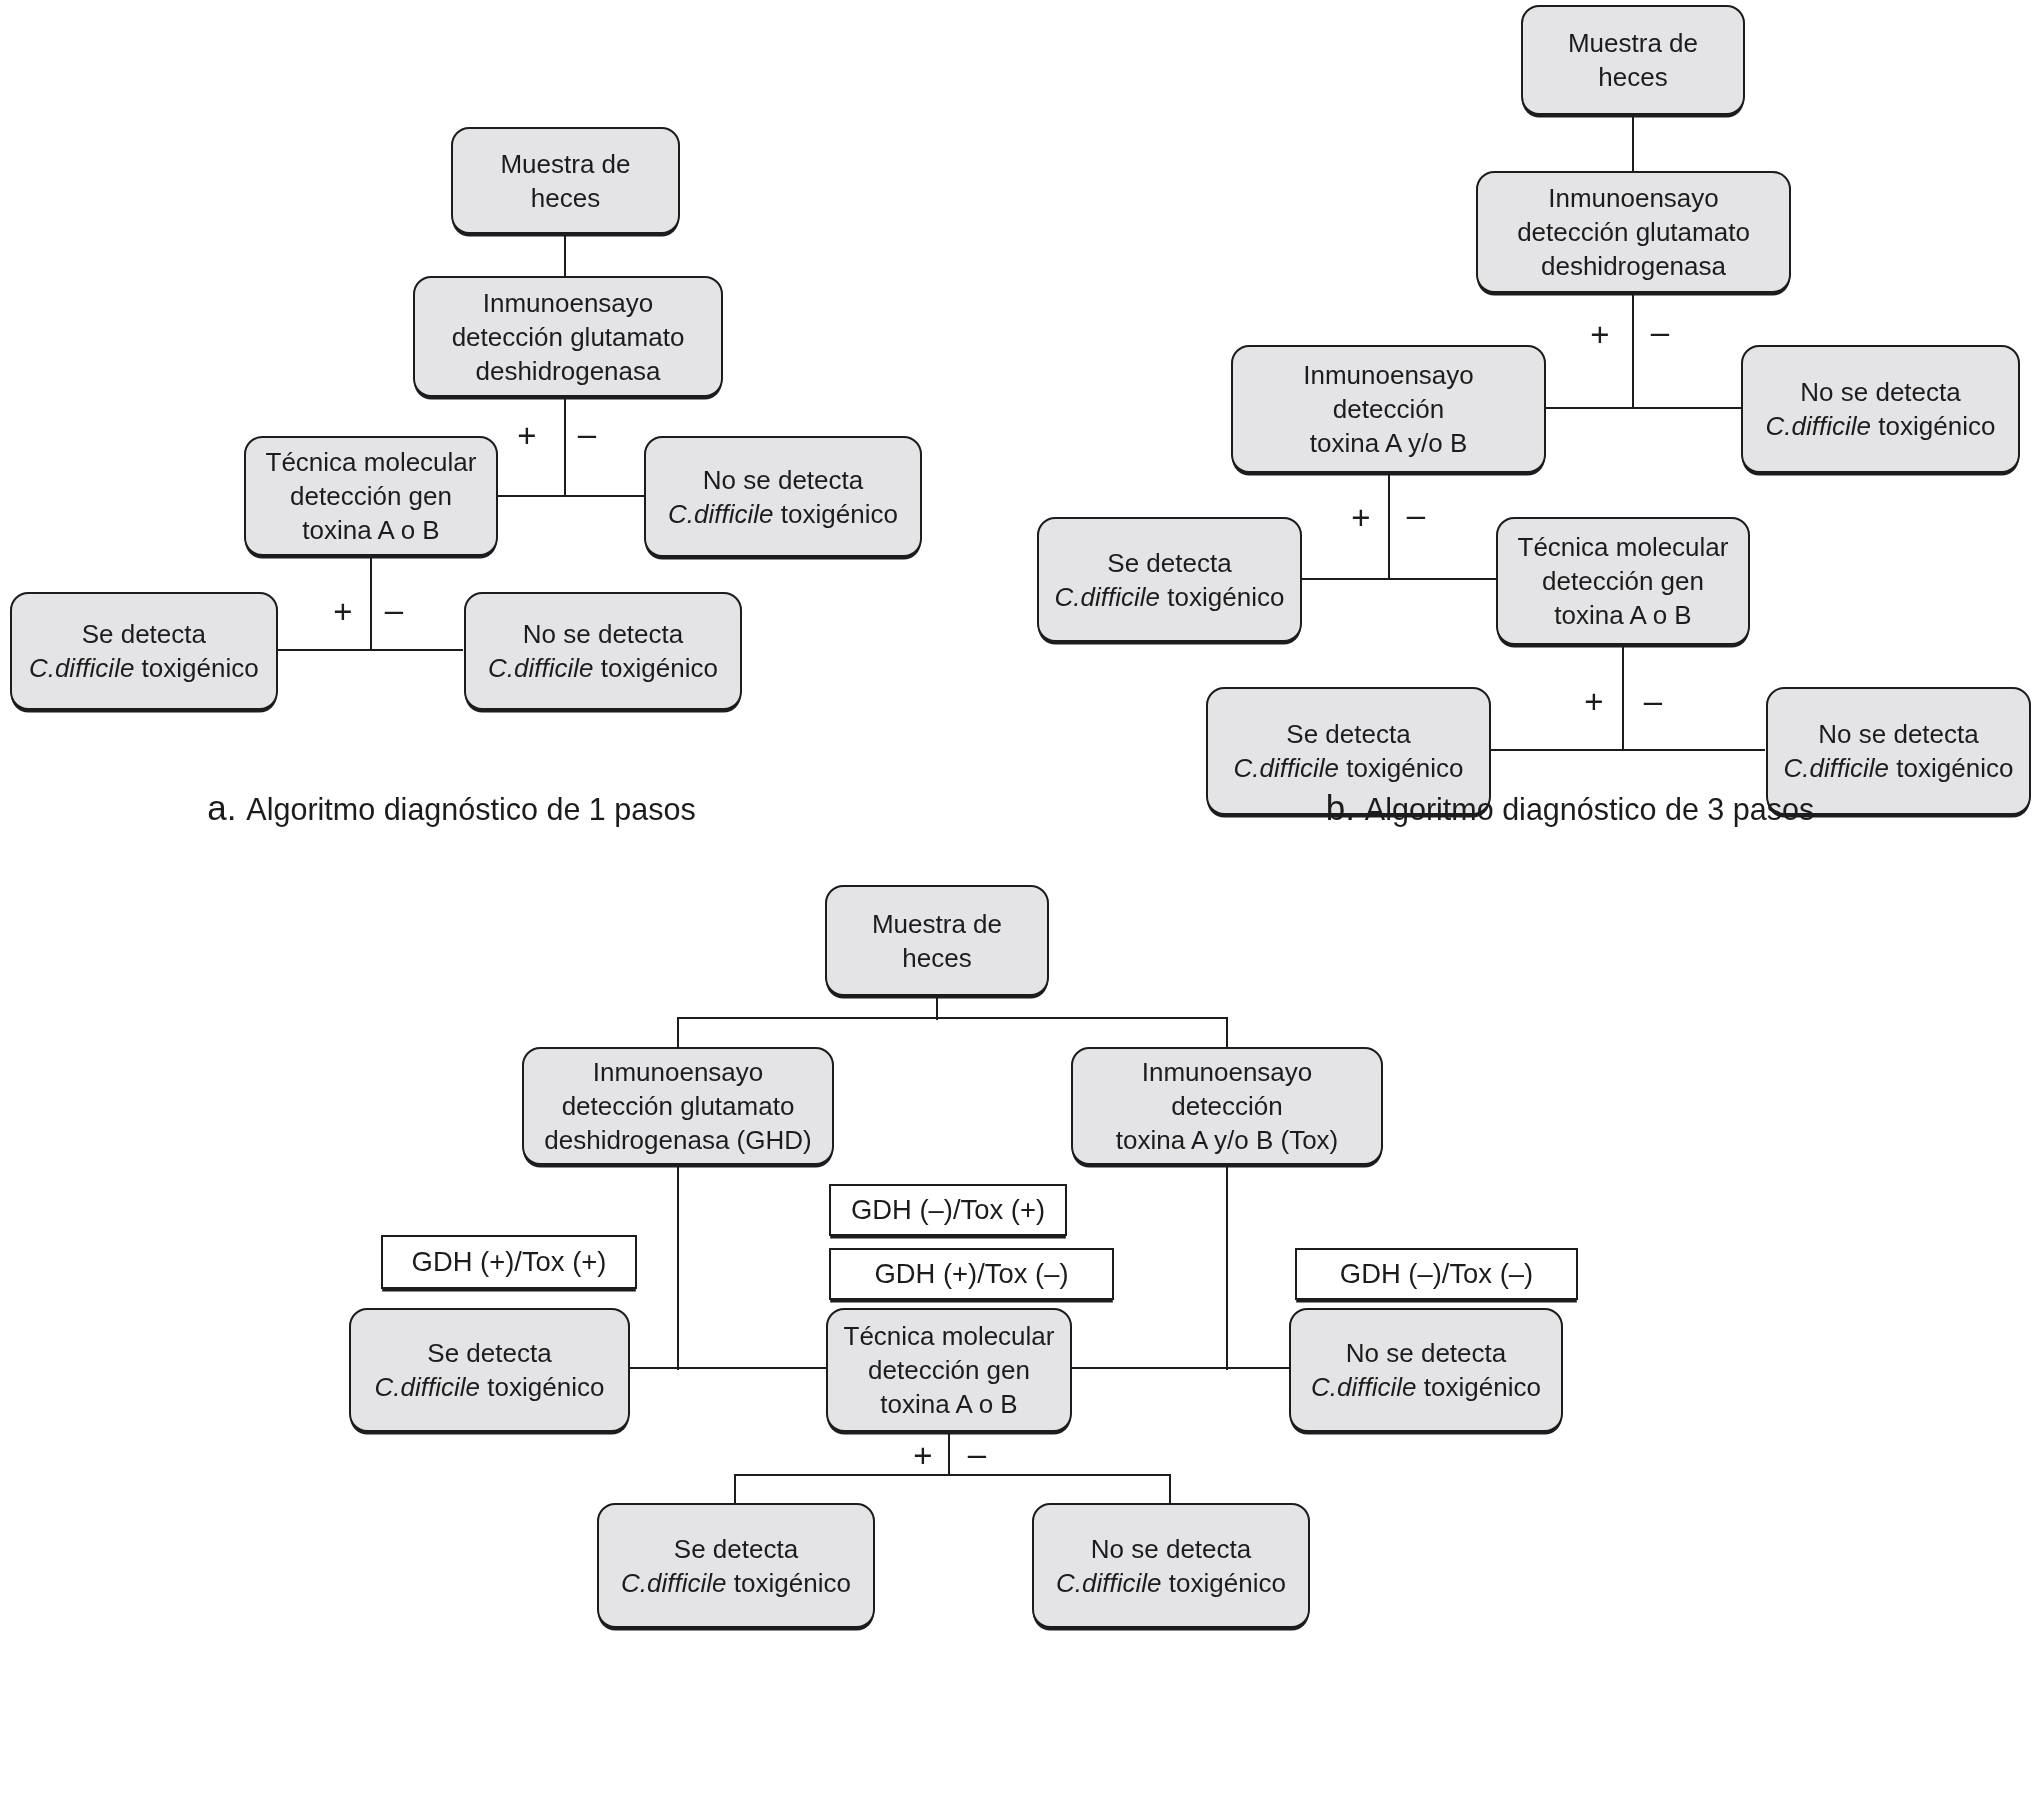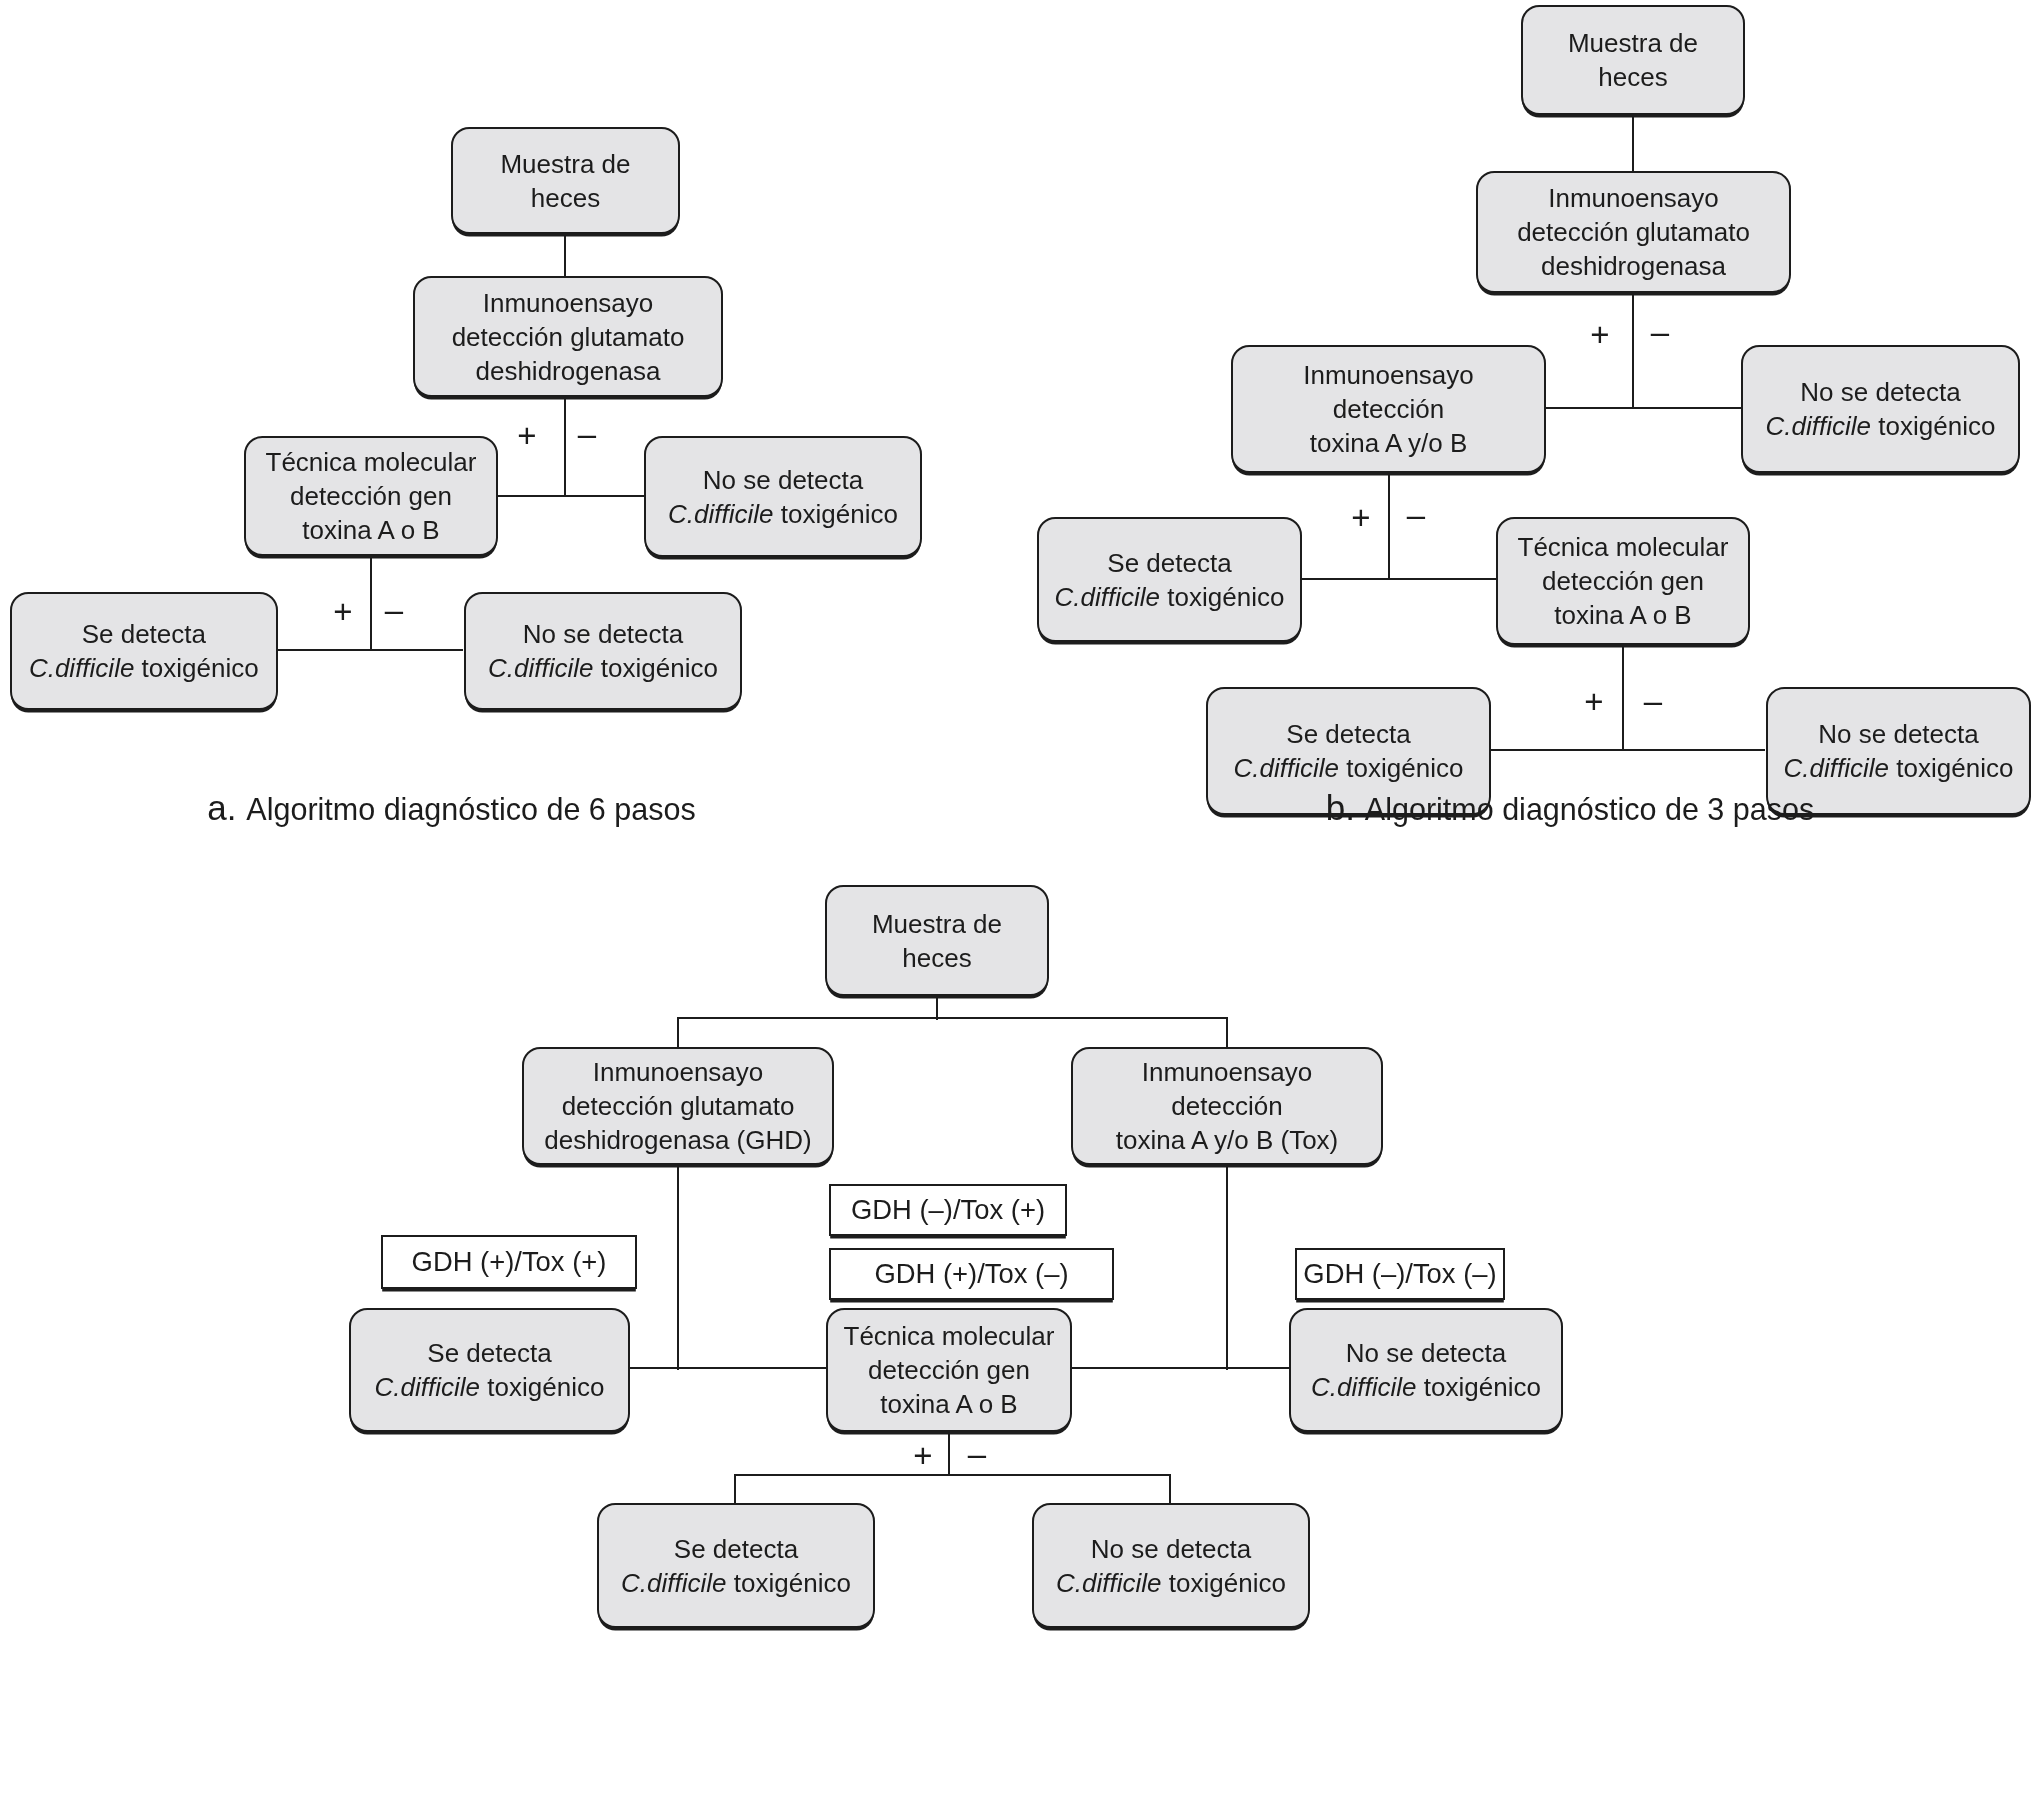--- a/index.html
+++ b/index.html
@@ -69,21 +69,21 @@
     <div class="node" style="left:9.8px;top:592px;width:268px;height:118px">
       <div class="ln">Se detecta</div>
       <div class="ln"><span class="it">C.difficile</span><span> toxigénico</span></div>
     </div>
 
     <div class="node" style="left:464px;top:592px;width:278px;height:118px">
       <div class="ln">No se detecta</div>
       <div class="ln"><span class="it">C.difficile</span><span> toxigénico</span></div>
     </div>
 
-    <div class="caption" style="left:55px;top:788px;width:793px"><span class="cap-letter">a.</span><span>Algoritmo diagnóstico de 6 pasos</span></div>
+    <div class="caption" style="left:55px;top:788px;width:793px"><span class="cap-letter">a.</span><span>Algoritmo diagnóstico de 1 pasos</span></div>
   </section>
 
   <section>
     <div class="node" style="left:1521px;top:4.9px;width:224px;height:110px">
       <div class="ln">Muestra de</div>
       <div class="ln">heces</div>
     </div>
 
     <div class="vline" style="left:1632px;top:115px;width:2.4px;height:56px"></div>
 
@@ -165,21 +165,21 @@
       <div class="ln">detección</div>
       <div class="ln">toxina A y/o B (Tox)</div>
     </div>
 
     <div class="vline" style="left:677px;top:1165px;width:2.4px;height:205px"></div>
     <div class="vline" style="left:1226px;top:1165px;width:2.4px;height:205px"></div>
 
     <div class="label" style="left:381px;top:1235px;width:256px;height:54px">GDH (+)/Tox (+)</div>
     <div class="label" style="left:829px;top:1184px;width:238px;height:52px">GDH (–)/Tox (+)</div>
     <div class="label" style="left:829px;top:1248px;width:285px;height:52px">GDH (+)/Tox (–)</div>
-    <div class="label" style="left:1295px;top:1248px;width:210px;height:52px">GDH (–)/Tox (–)</div>
+    <div class="label" style="left:1295px;top:1248px;width:283px;height:52px">GDH (–)/Tox (–)</div>
 
     <div class="hline" style="left:630px;top:1367px;width:196px;height:2.4px"></div>
     <div class="hline" style="left:1072px;top:1367px;width:217px;height:2.4px"></div>
 
     <div class="node" style="left:349px;top:1308px;width:281px;height:124px">
       <div class="ln">Se detecta</div>
       <div class="ln"><span class="it">C.difficile</span><span> toxigénico</span></div>
     </div>
 
     <div class="node" style="left:826px;top:1308px;width:246px;height:124px">

